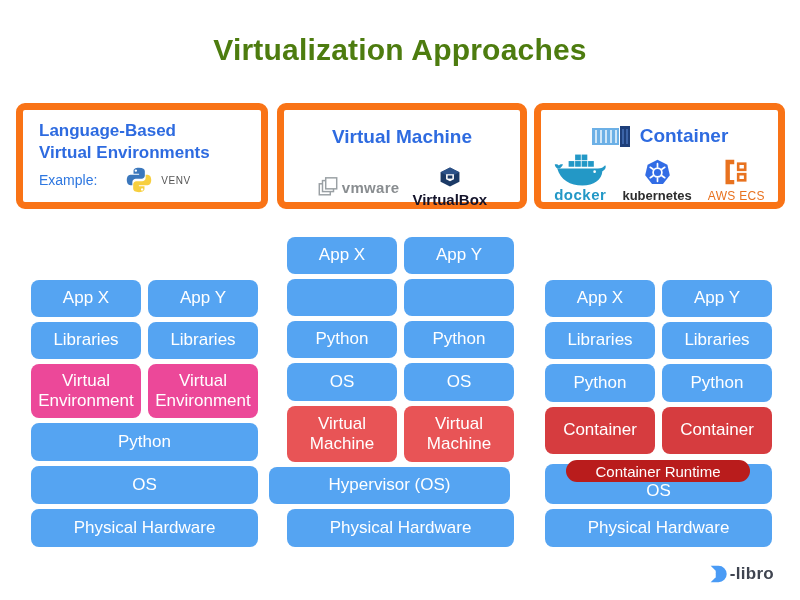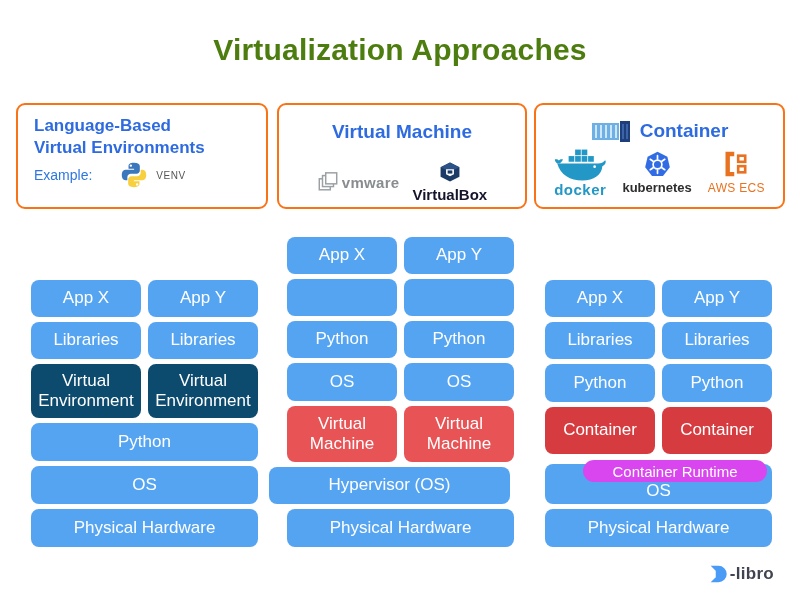--- a/index.html
+++ b/index.html
@@ -4,21 +4,21 @@
 <style>
   html,body{margin:0;padding:0;background:#fff;}
   body{width:800px;height:600px;position:relative;overflow:hidden;
        font-family:"Liberation Sans","DejaVu Sans",sans-serif;}
   .stage{position:absolute;inset:0;width:800px;height:600px;}
 
   .title{position:absolute;top:33px;left:0;width:800px;text-align:center;
          font-size:30px;font-weight:800;color:#4d7c0f;letter-spacing:.2px;}
 
   
-  .card{position:absolute;top:103px;height:106px;border:2px solid #f97316;
+  .card{position:absolute;top:103px;height:106px;border:7px solid #f97316;
         border-radius:9px;background:#fff;box-sizing:border-box;}
   .card1{left:16px;width:252px;}
   .card2{left:277px;width:250px;}
   .card3{left:534px;width:251px;}
   .card-h1{position:absolute;left:16px;top:10px;font-size:17px;font-weight:800;
            color:#2e6be0;line-height:1.28;}
   .card-h-center{position:absolute;left:0;top:16px;width:100%;text-align:center;
            font-size:19px;font-weight:800;color:#2e6be0;}
   .example-row{position:absolute;left:16px;top:56px;display:flex;align-items:center;}
   .example-label{font-size:14px;color:#2e77e0;}
@@ -33,36 +33,36 @@
   .hv-stack{display:flex;flex-direction:column;line-height:1;}
   .hv-ms{font-size:6px;color:#666;}
   .hv-name{font-size:13px;font-weight:600;color:#333;}
   .vb{display:flex;align-items:center;gap:3px;flex-direction:column;}
   .vb-text{font-size:15px;font-weight:800;color:#14142b;}
 
   .c3-head{position:absolute;left:0;top:14px;width:100%;display:flex;
            justify-content:center;align-items:center;gap:9px;}
   .c3-title{font-size:19px;font-weight:800;color:#2e6be0;}
   .c3-logos{position:absolute;left:0;top:42px;width:100%;display:flex;
-            justify-content:center;align-items:center;gap:16px;}
+            justify-content:center;align-items:flex-end;gap:16px;}
   .lg{display:flex;flex-direction:column;align-items:center;}
   .docker-text{font-size:15px;font-weight:700;color:#2398c6;letter-spacing:.5px;margin-top:-2px;}
   .kube-text{font-size:13px;font-weight:700;color:#2d2d2d;margin-top:2px;}
   .ecs-text{font-size:12px;font-weight:400;color:#e8721f;margin-top:3px;letter-spacing:.3px;}
 
   
   .bx{position:absolute;display:flex;align-items:center;justify-content:center;
       color:#fff;border-radius:8px;font-size:17px;text-align:center;line-height:1.2;
       box-sizing:border-box;}
   .c-blue{background:#55a4f2;}
-  .c-pink{background:#0c4a6e;}
+  .c-pink{background:#ec4899;}
   .c-red{background:#e85456;}
   .c-dred{background:#d63c3f;}
-  .pill{position:absolute;left:583px;top:460px;width:184px;height:22px;
-        background:#d946ef;border-radius:12px;color:#fff;font-size:15px;
+  .pill{position:absolute;left:566px;top:460px;width:184px;height:22px;
+        background:#b91c1c;border-radius:12px;color:#fff;font-size:15px;
         display:flex;align-items:center;justify-content:center;z-index:3;}
   .os-low{align-items:flex-end;padding-bottom:3px;}
 
   .footer{position:absolute;right:26px;top:563px;display:flex;align-items:center;gap:1px;}
   .brand-text{font-size:17px;font-weight:800;color:#3f4450;letter-spacing:.3px;}
 </style>
 </head>
 <body>
 
 <div class="stage">

